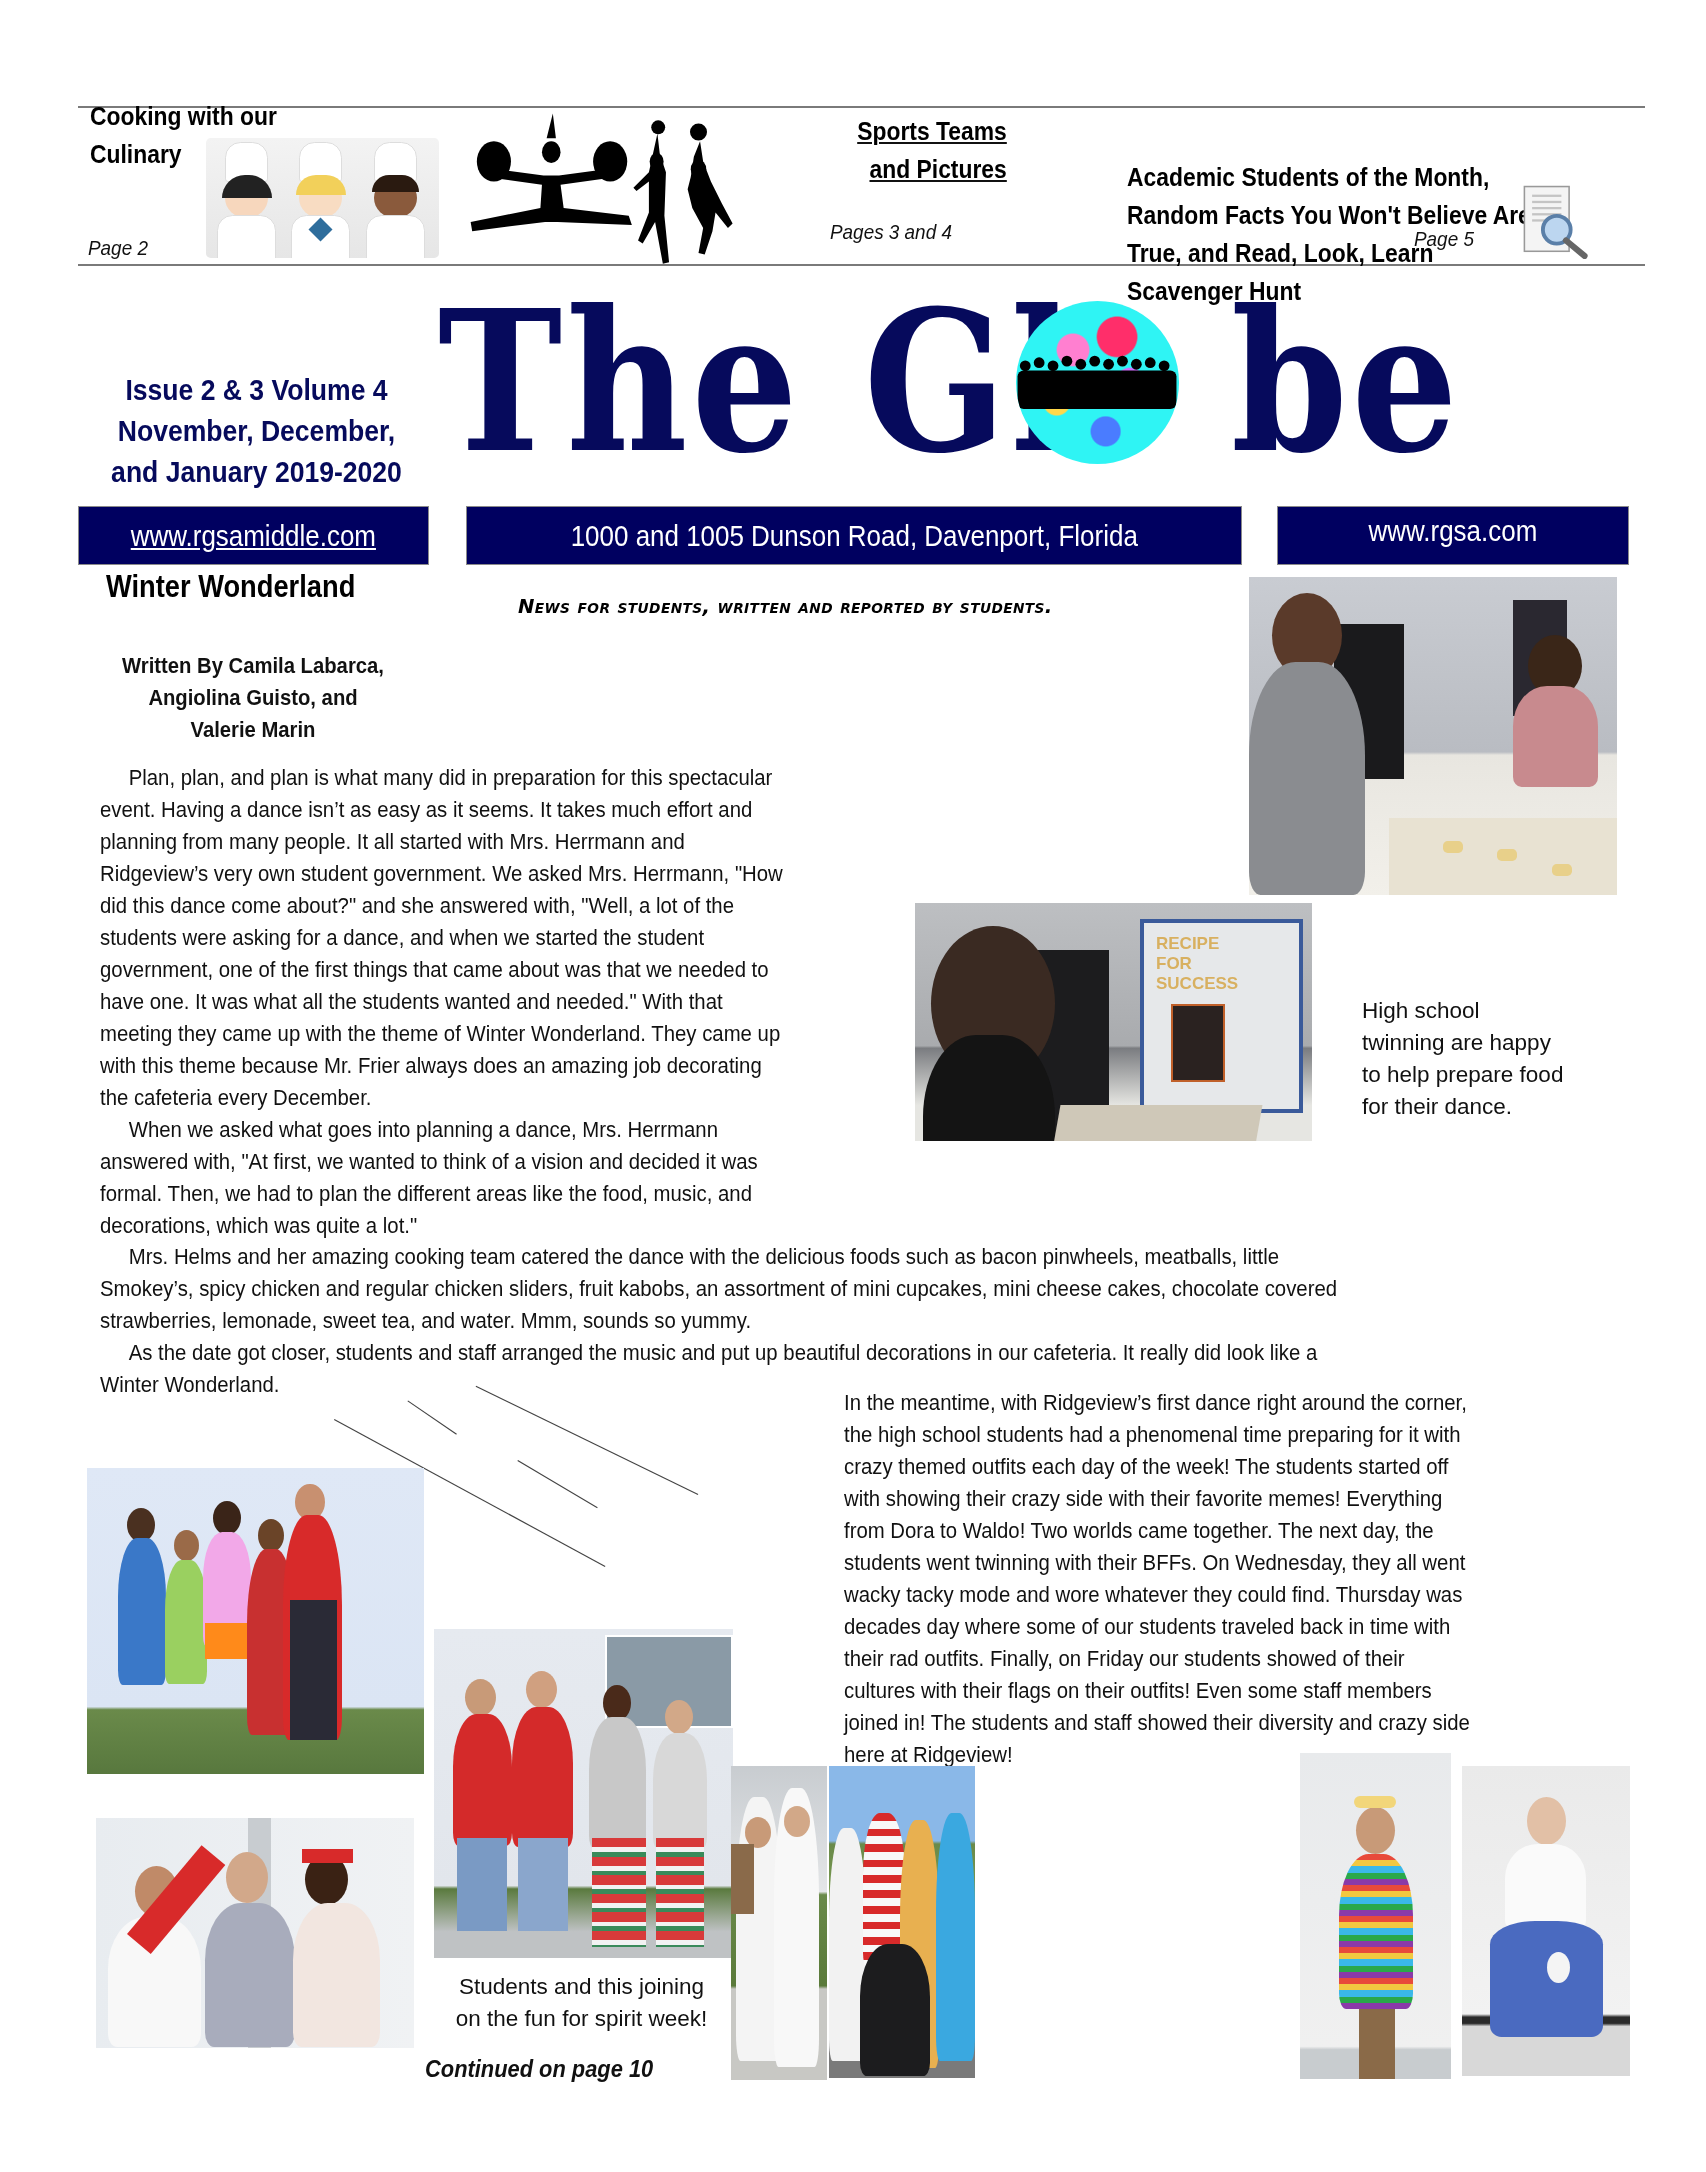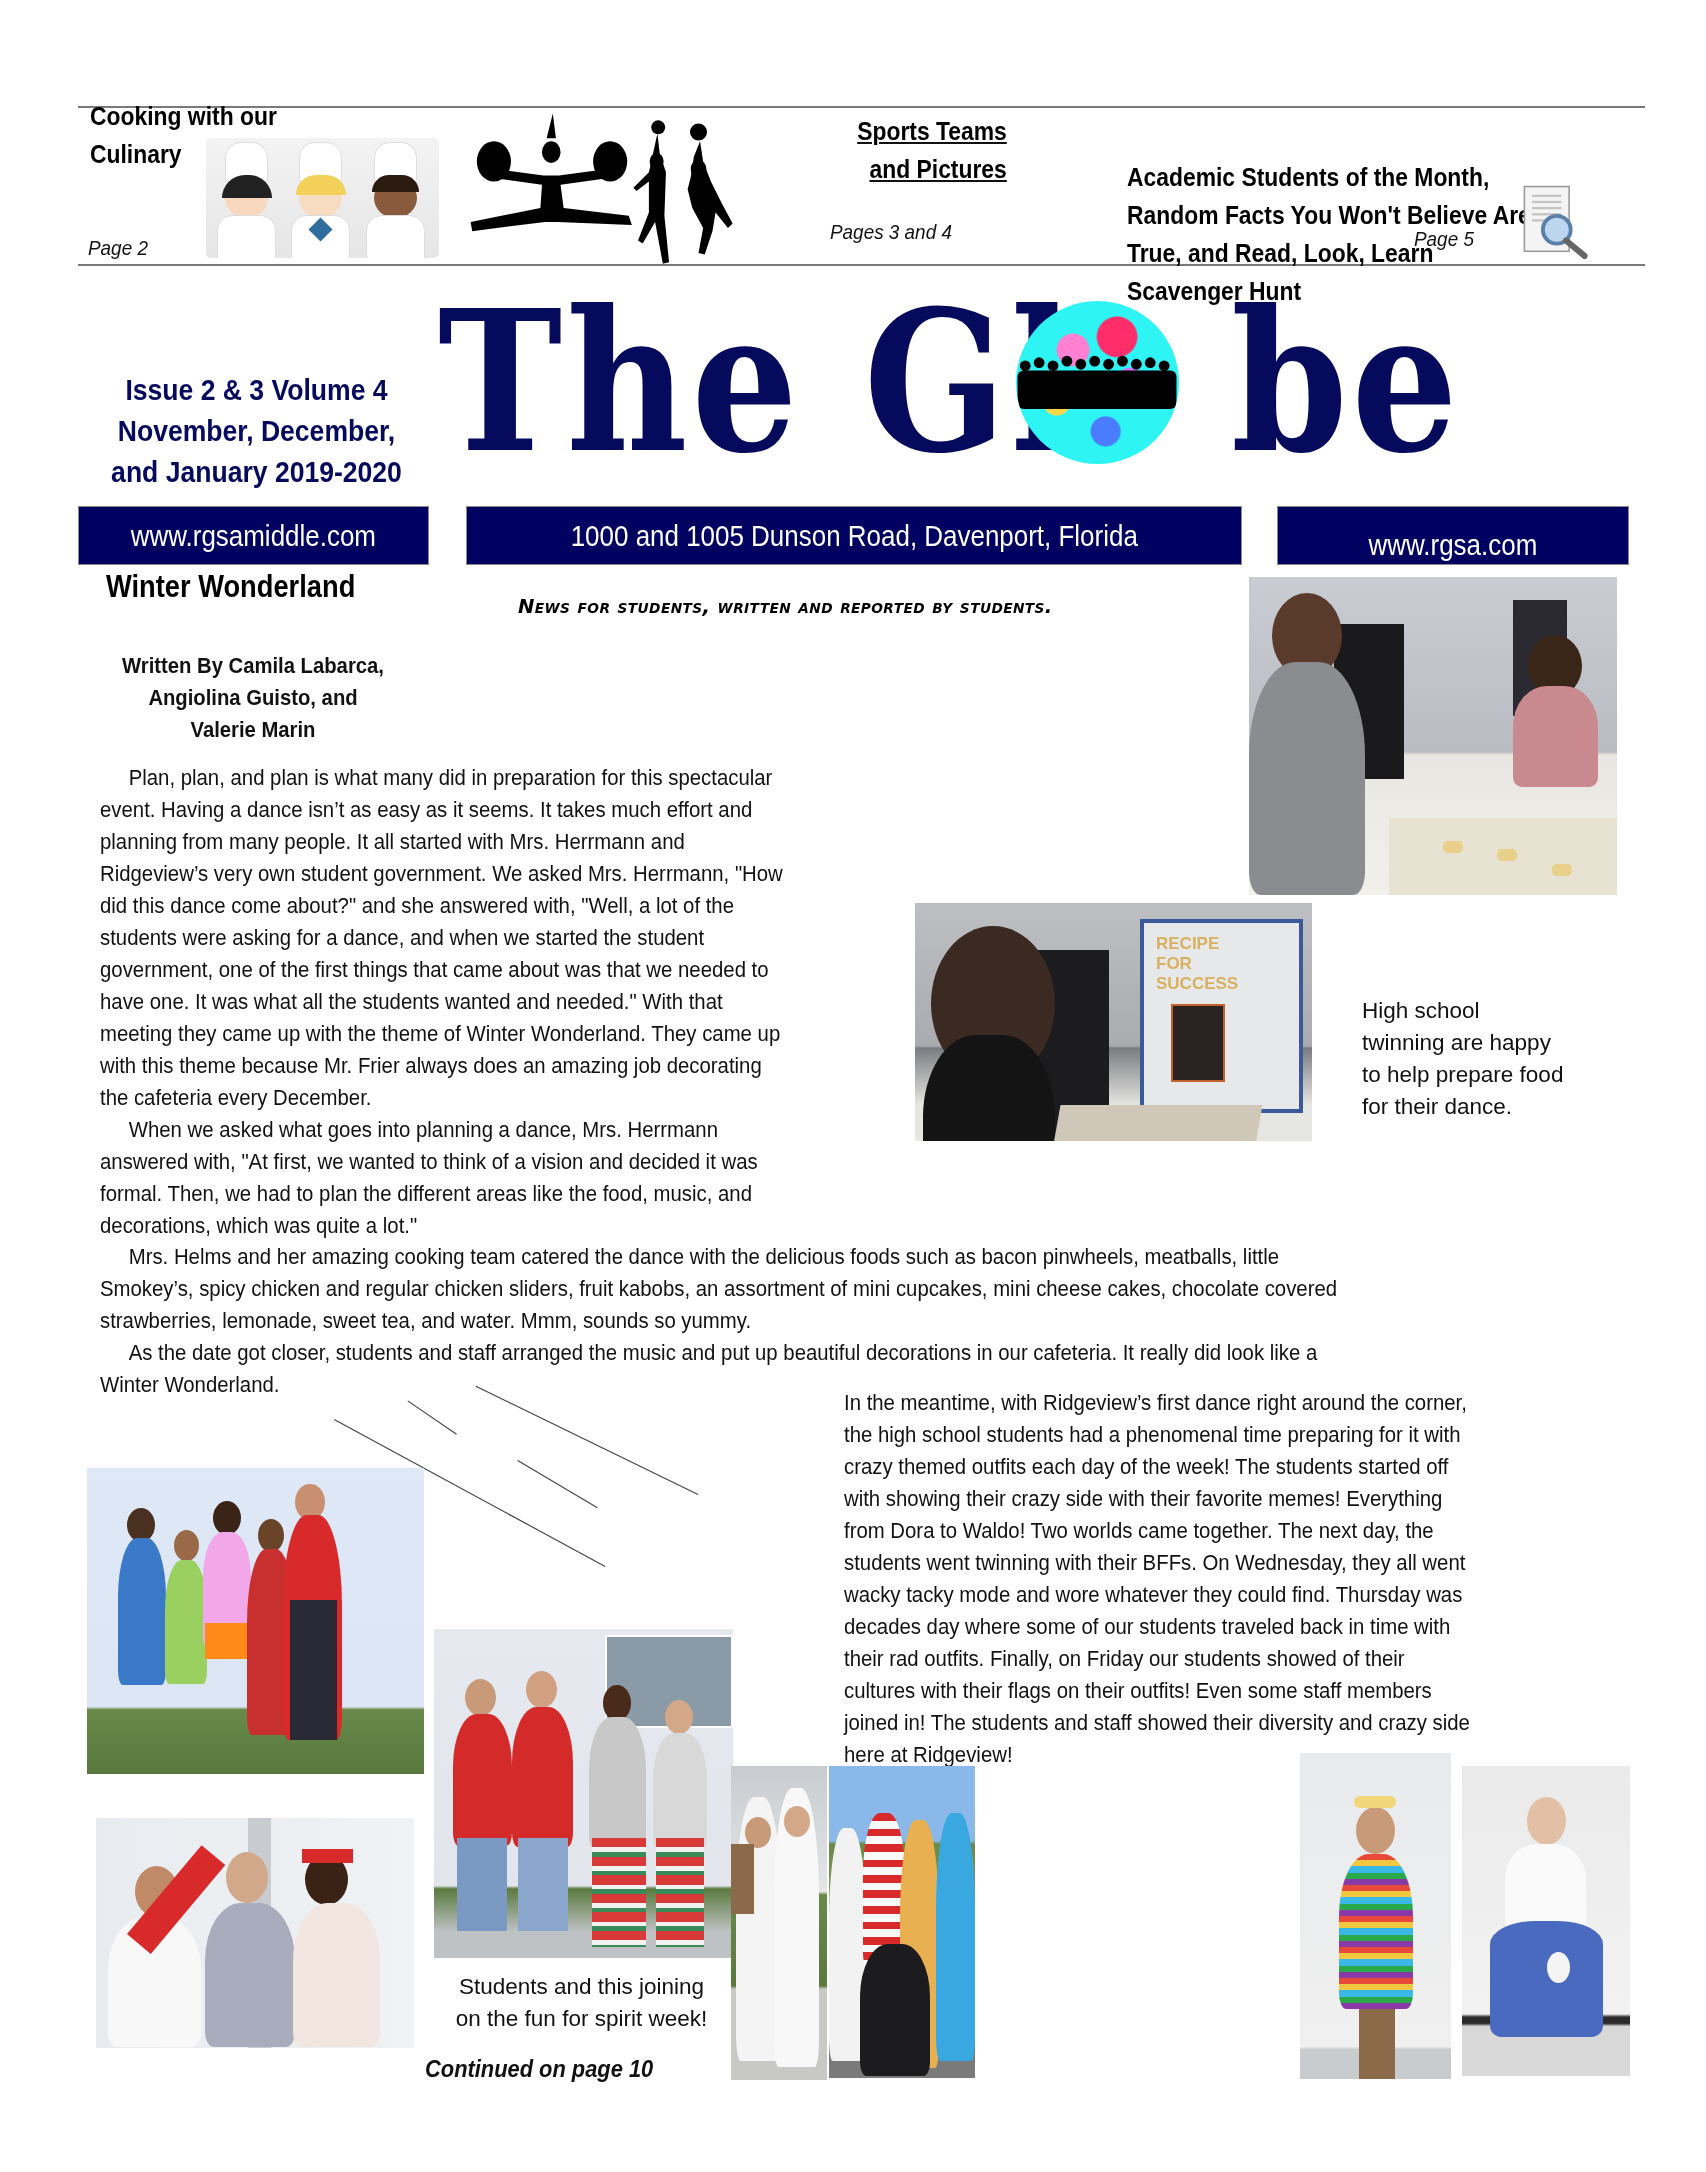--- a/index.html
+++ b/index.html
@@ -162,27 +162,27 @@
         <circle cx="120" cy="12" r="7"></circle>
         <circle cx="138" cy="8" r="7"></circle>
         <circle cx="156" cy="12" r="7"></circle>
         <circle cx="174" cy="10" r="7"></circle>
         <circle cx="192" cy="14" r="7"></circle>
       <rect x="2" y="20" width="206" height="50" rx="8"></rect>
     </g>
   </svg>
 </div>
 
-<div class="bar" style="left:78px; width:351px;">
+<div class="bar" style="left:78px; width:351px;text-decoration:underline;">
     <span>www.rgsamiddle.com</span>
   </div>
 <div class="bar" style="left:466px; width:776px;">
     <span>1000 and 1005 Dunson Road, Davenport, Florida</span>
   </div>
-<div class="bar" style="left:1277px; width:352px; align-items:flex-start; padding-top:21px;">
+<div class="bar" style="left:1277px; width:352px; align-items:flex-start; padding-top:7px;">
     <span>www.rgsa.com</span>
   </div>
 
 <div class="abs headline">Winter Wonderland</div>
 <div class="abs tagline">News for students, written and reported by students.</div>
 
 <div class="abs byline">
   <div>Written  By Camila  Labarca,</div>
   <div>Angiolina  Guisto, and</div>
   <div>Valerie  Marin</div>

